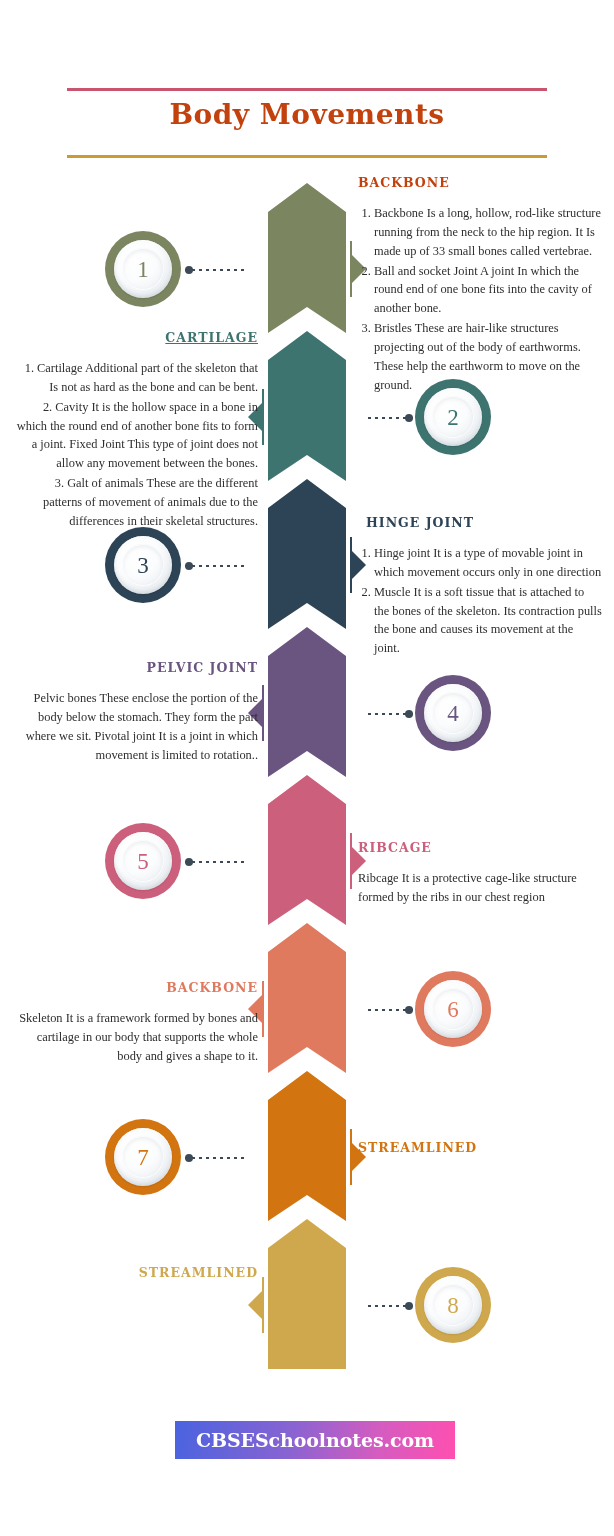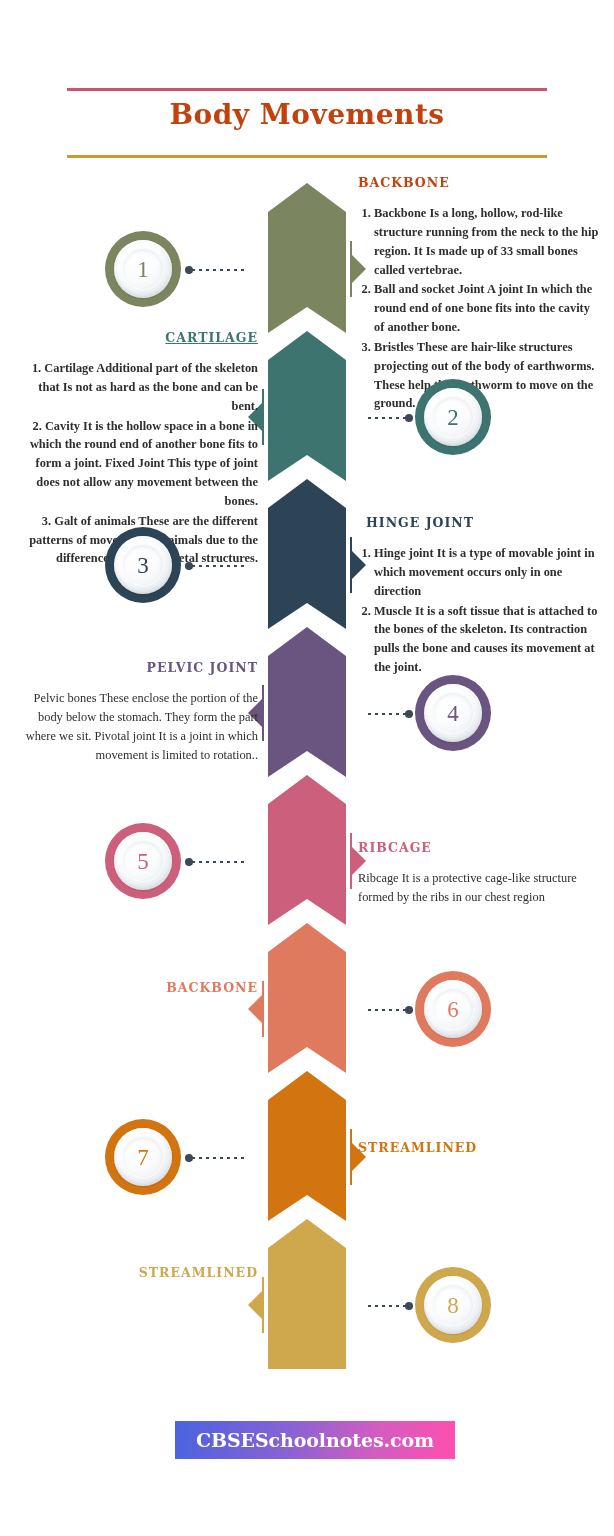--- a/index.html
+++ b/index.html
@@ -113,21 +113,20 @@
   }
   .block .body {
     font-family:"Liberation Serif", serif;
     font-size:12.4px;
     line-height:1.52;
     color:#2e2e2e;
   }
   .block ol {
     list-style-position:outside;
     padding-left:16px;
-    font-weight:bold;
   }
   .block ol li { margin-bottom:1px; }
 
   .block.right { text-align:left; }
   .block.right h3 { text-align:left; }
   .block.right .body { text-align:left; }
 
   .block.left { text-align:right; }
   .block.left h3 { text-align:right; }
   .block.left .body { text-align:right; }
@@ -274,20 +273,23 @@
         <div class="ring" style="background: rgb(224, 122, 95);"></div>
         <div class="disc"></div>
         <div class="num" style="color: rgb(224, 122, 95);">6</div>
       </div>
       <div class="connector" style="top: 1009px; left: 368px; width: 45px;">
         <div class="conn-line"></div>
         <div class="conn-dot" style="left: calc(100% - 8px);"></div>
       </div>
       <div class="block left" style="top: 980px; left: 14px; width: 244px;">
         <h3 style="color: rgb(224, 122, 95);">BACKBONE</h3>
+        <div class="body">
+          <p>Skeleton It is a framework formed by bones and cartilage in our body that supports the whole body and gives a shape to it.</p>
+        </div>
       </div>
       <div class="pointer right" style="top: 1143px; left: 352px; border-left-color: rgb(210, 116, 15);"></div>
       <div class="stem" style="top: 1129px; left: 350px; background: rgb(210, 116, 15);"></div>
       <div class="badge" style="left: 105px; top: 1119px;">
         <div class="ring" style="background: rgb(210, 116, 15);"></div>
         <div class="disc"></div>
         <div class="num" style="color: rgb(210, 116, 15);">7</div>
       </div>
       <div class="connector" style="top: 1157px; left: 185px; width: 62px;">
         <div class="conn-line"></div>

